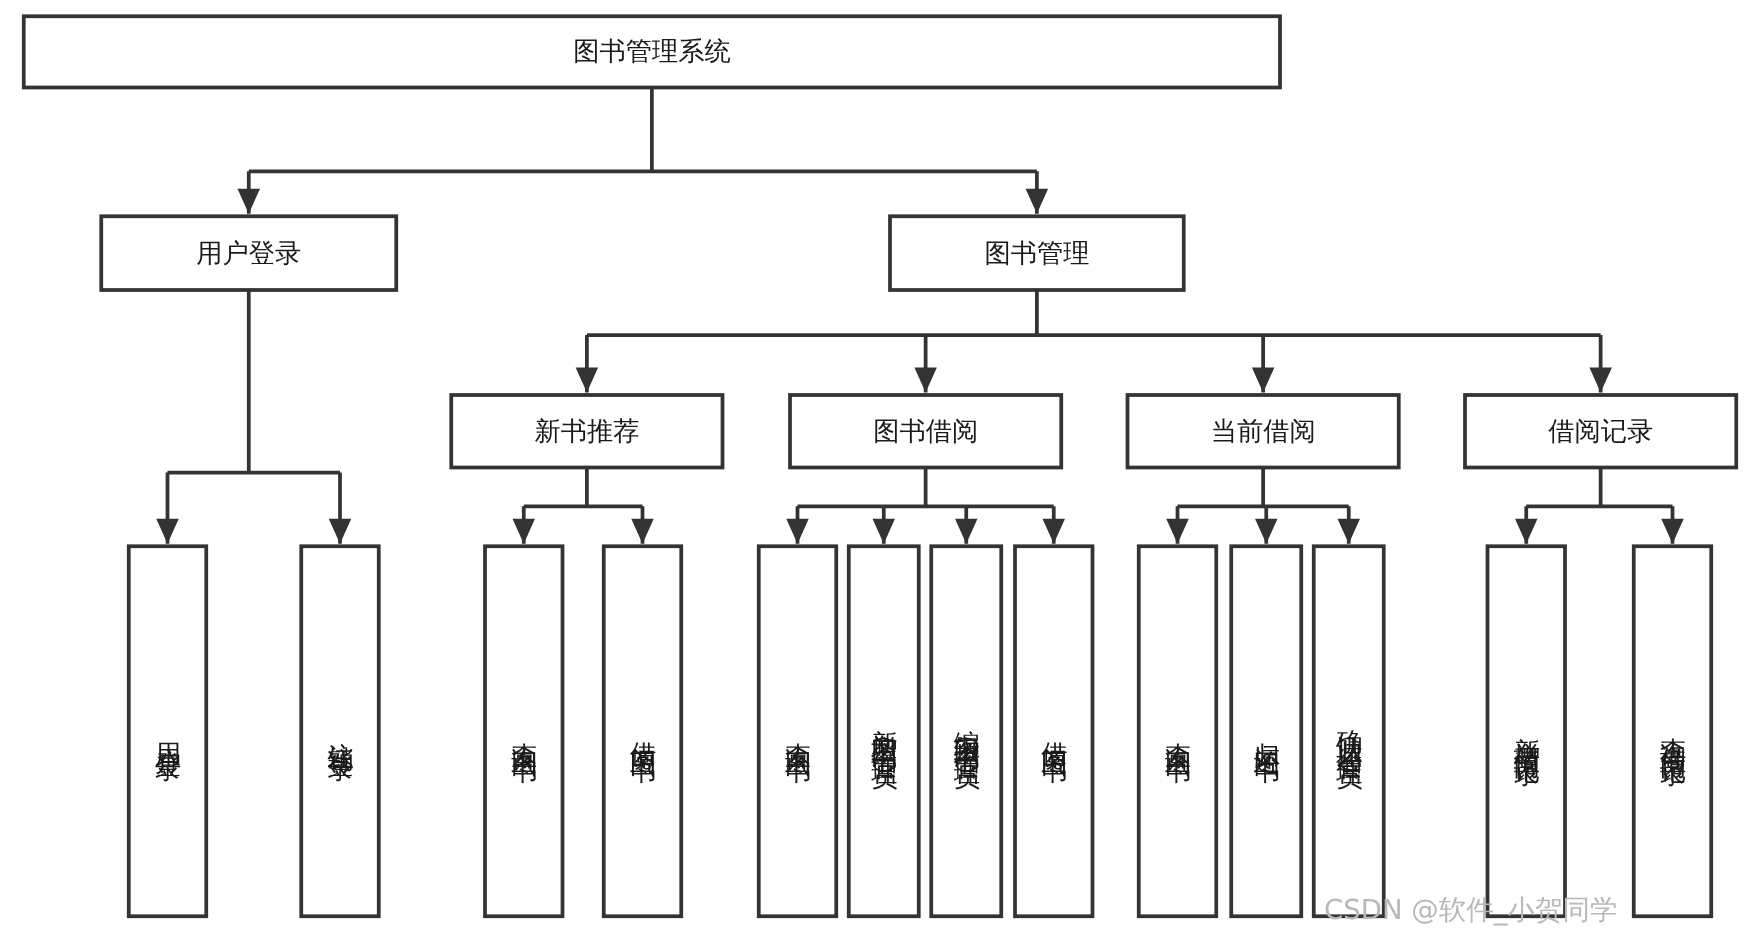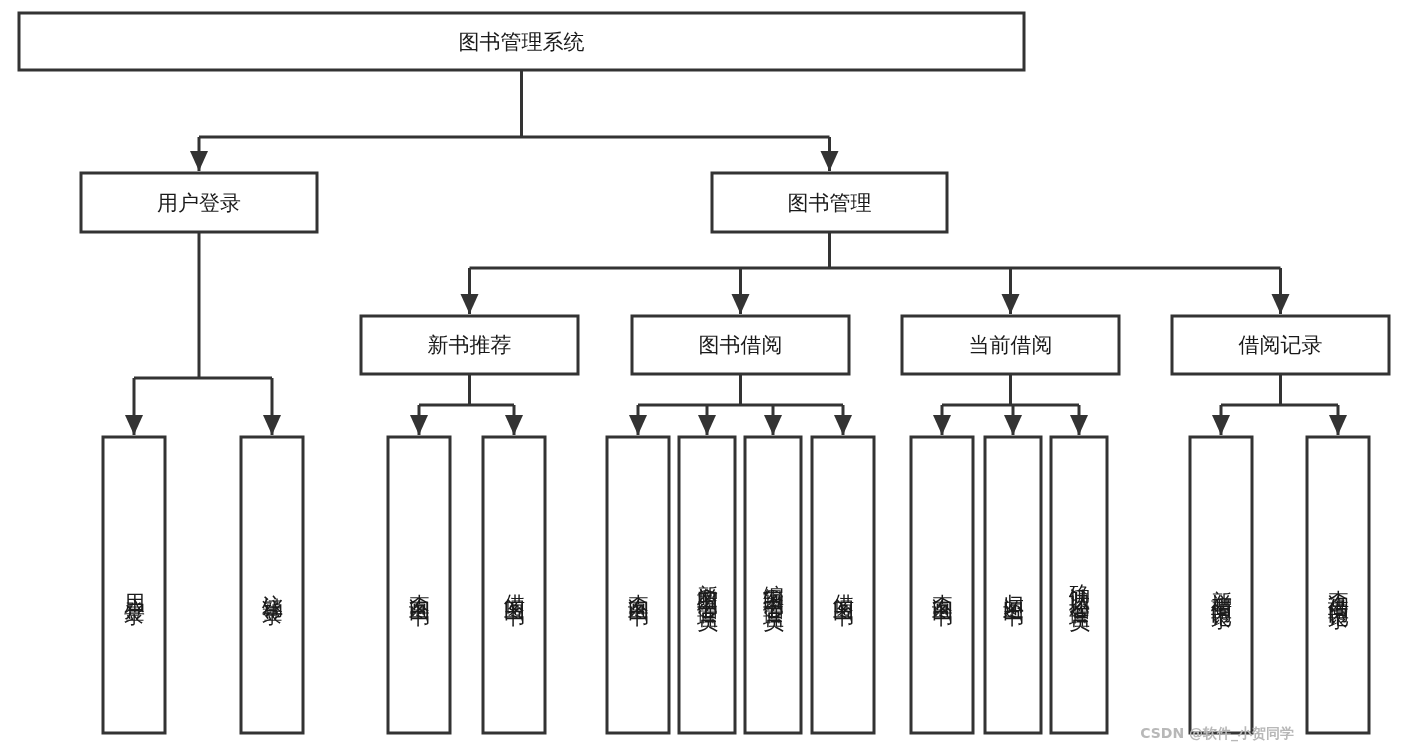--- a/index.html
+++ b/index.html
@@ -40,25 +40,24 @@
   }
   .arrow-head {
     fill: #333333;
     stroke: none;
   }
   .watermark {
     position: absolute;
     right: 8px;
     bottom: 4px;
     font-family: "DejaVu Sans", "Liberation Sans", sans-serif;
-    font-size: 14px;
+    font-size: 22px;
     color: #b8b8b8;
     white-space: nowrap;
     user-select: none;
-    font-weight: bold;
   }
   .vlabel-wrap {
     display: flex;
     align-items: center;
     justify-content: center;
     width: 100%;
     height: 100%;
     box-sizing: border-box;
   }
   .vlabel-text {

